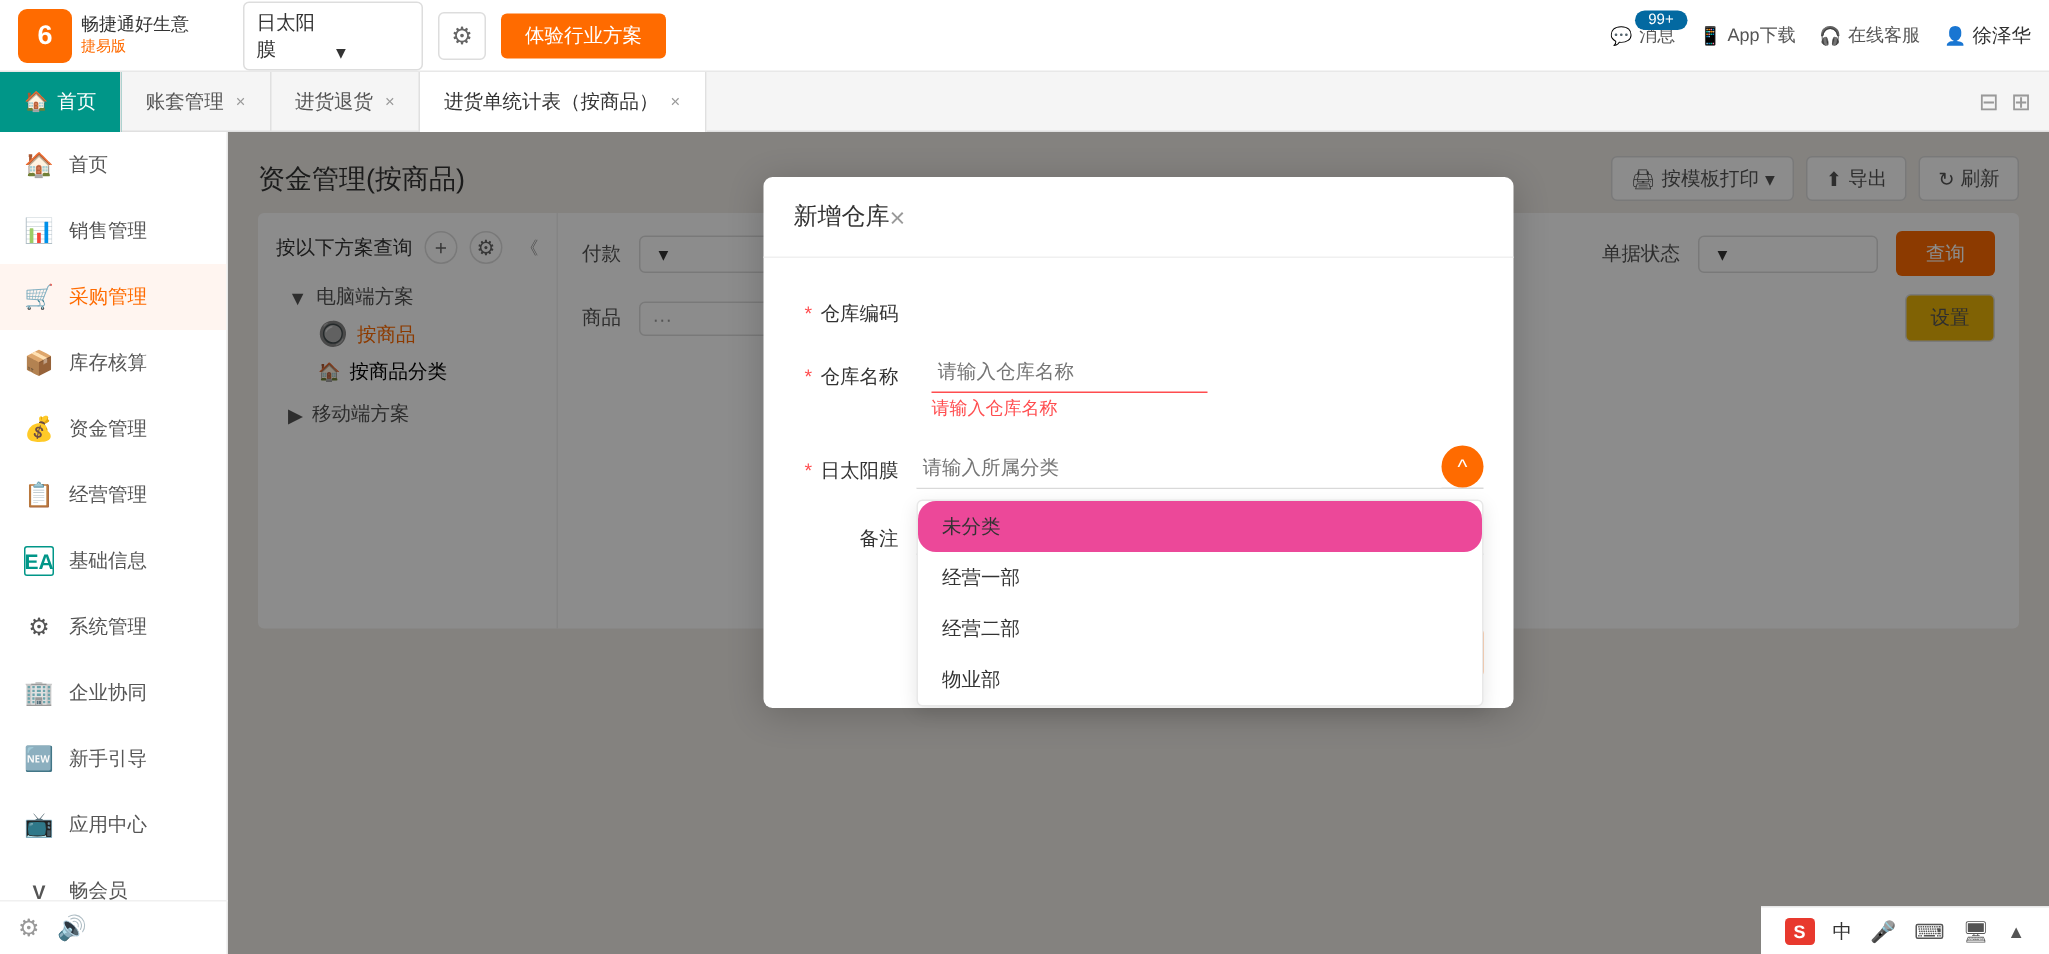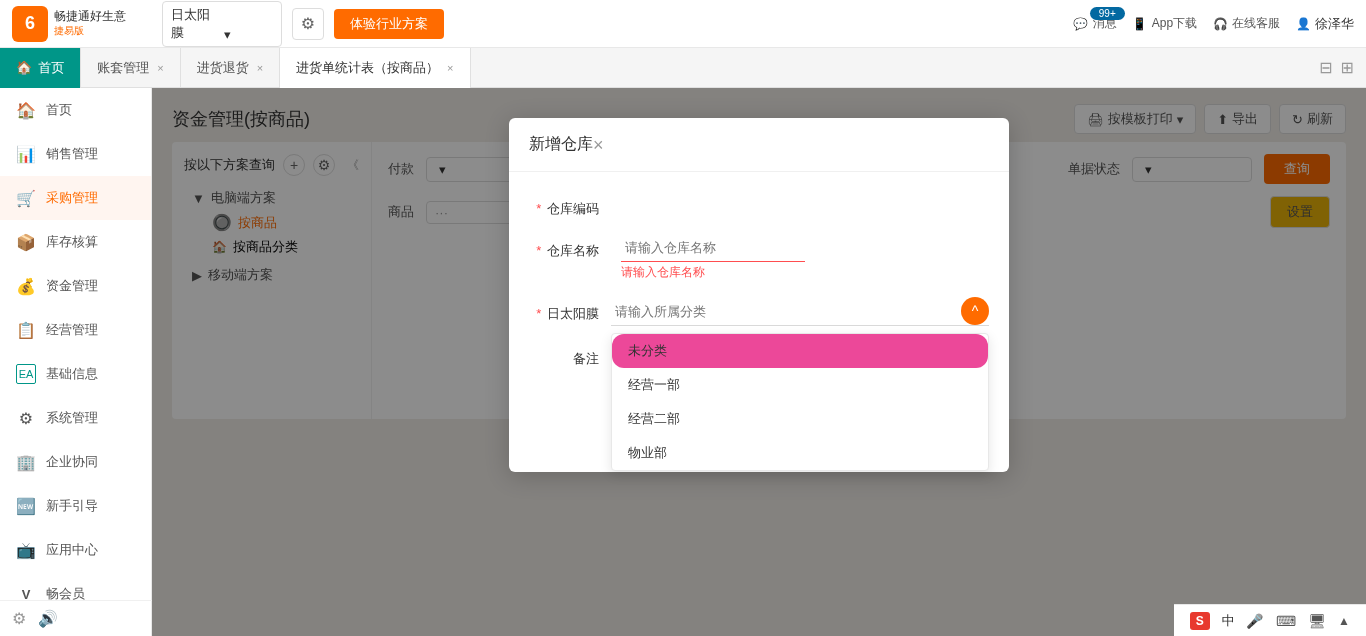--- a/index.html
+++ b/index.html
@@ -543,21 +543,21 @@
     </div>
     <div class="sidebar-item">
       <span class="sidebar-icon">💰</span>
       <span>资金管理</span>
     </div>
     <div class="sidebar-item">
       <span class="sidebar-icon">📋</span>
       <span>经营管理</span>
     </div>
     <div class="sidebar-item">
-      <span class="sidebar-icon" style="font-size:11px;font-weight:normal;color:#009688;border:1px solid #009688;border-radius:2px;padding:1px 2px;text-align:center;">EA</span>
+      <span class="sidebar-icon" style="font-size:14px;font-weight:bold;color:#009688;border:1px solid #009688;border-radius:2px;padding:1px 2px;text-align:center;">EA</span>
       <span>基础信息</span>
     </div>
     <div class="sidebar-item">
       <span class="sidebar-icon">⚙</span>
       <span>系统管理</span>
     </div>
     <div class="sidebar-item">
       <span class="sidebar-icon">🏢</span>
       <span>企业协同</span>
     </div>

